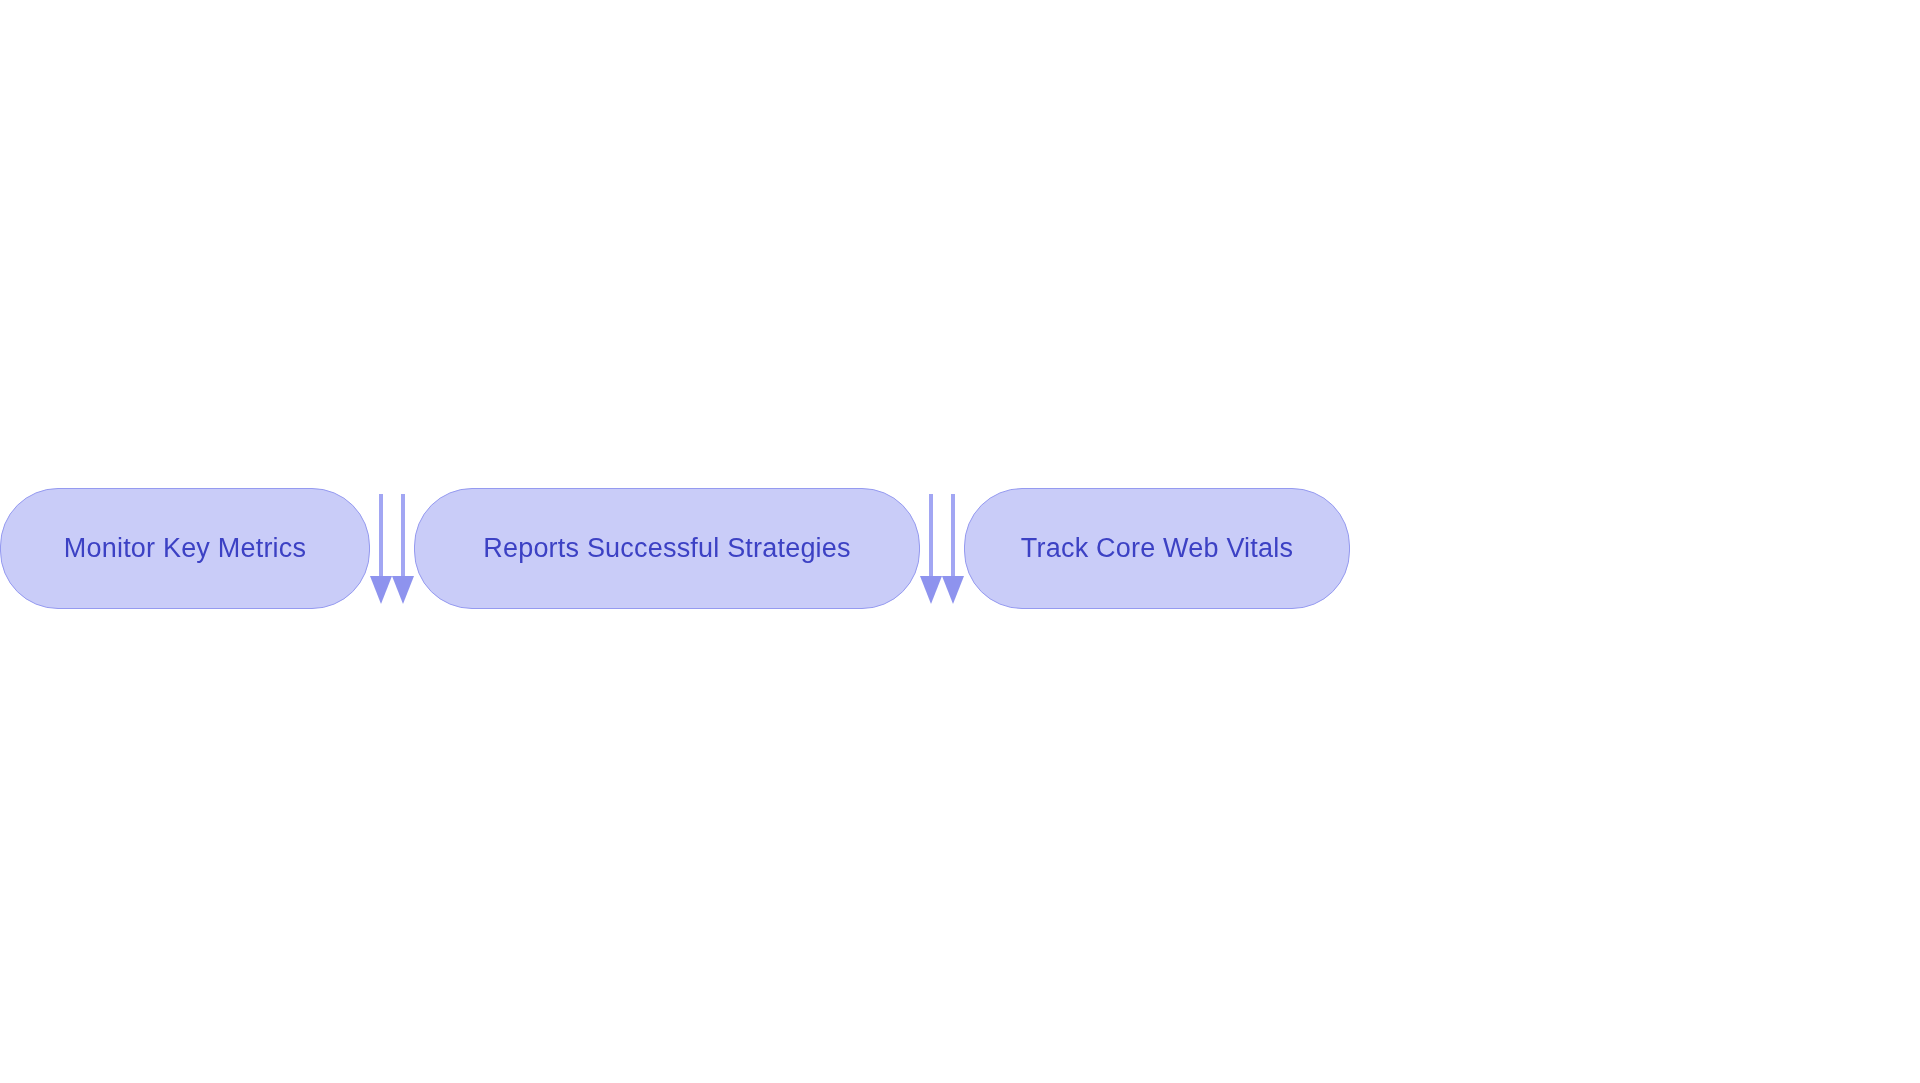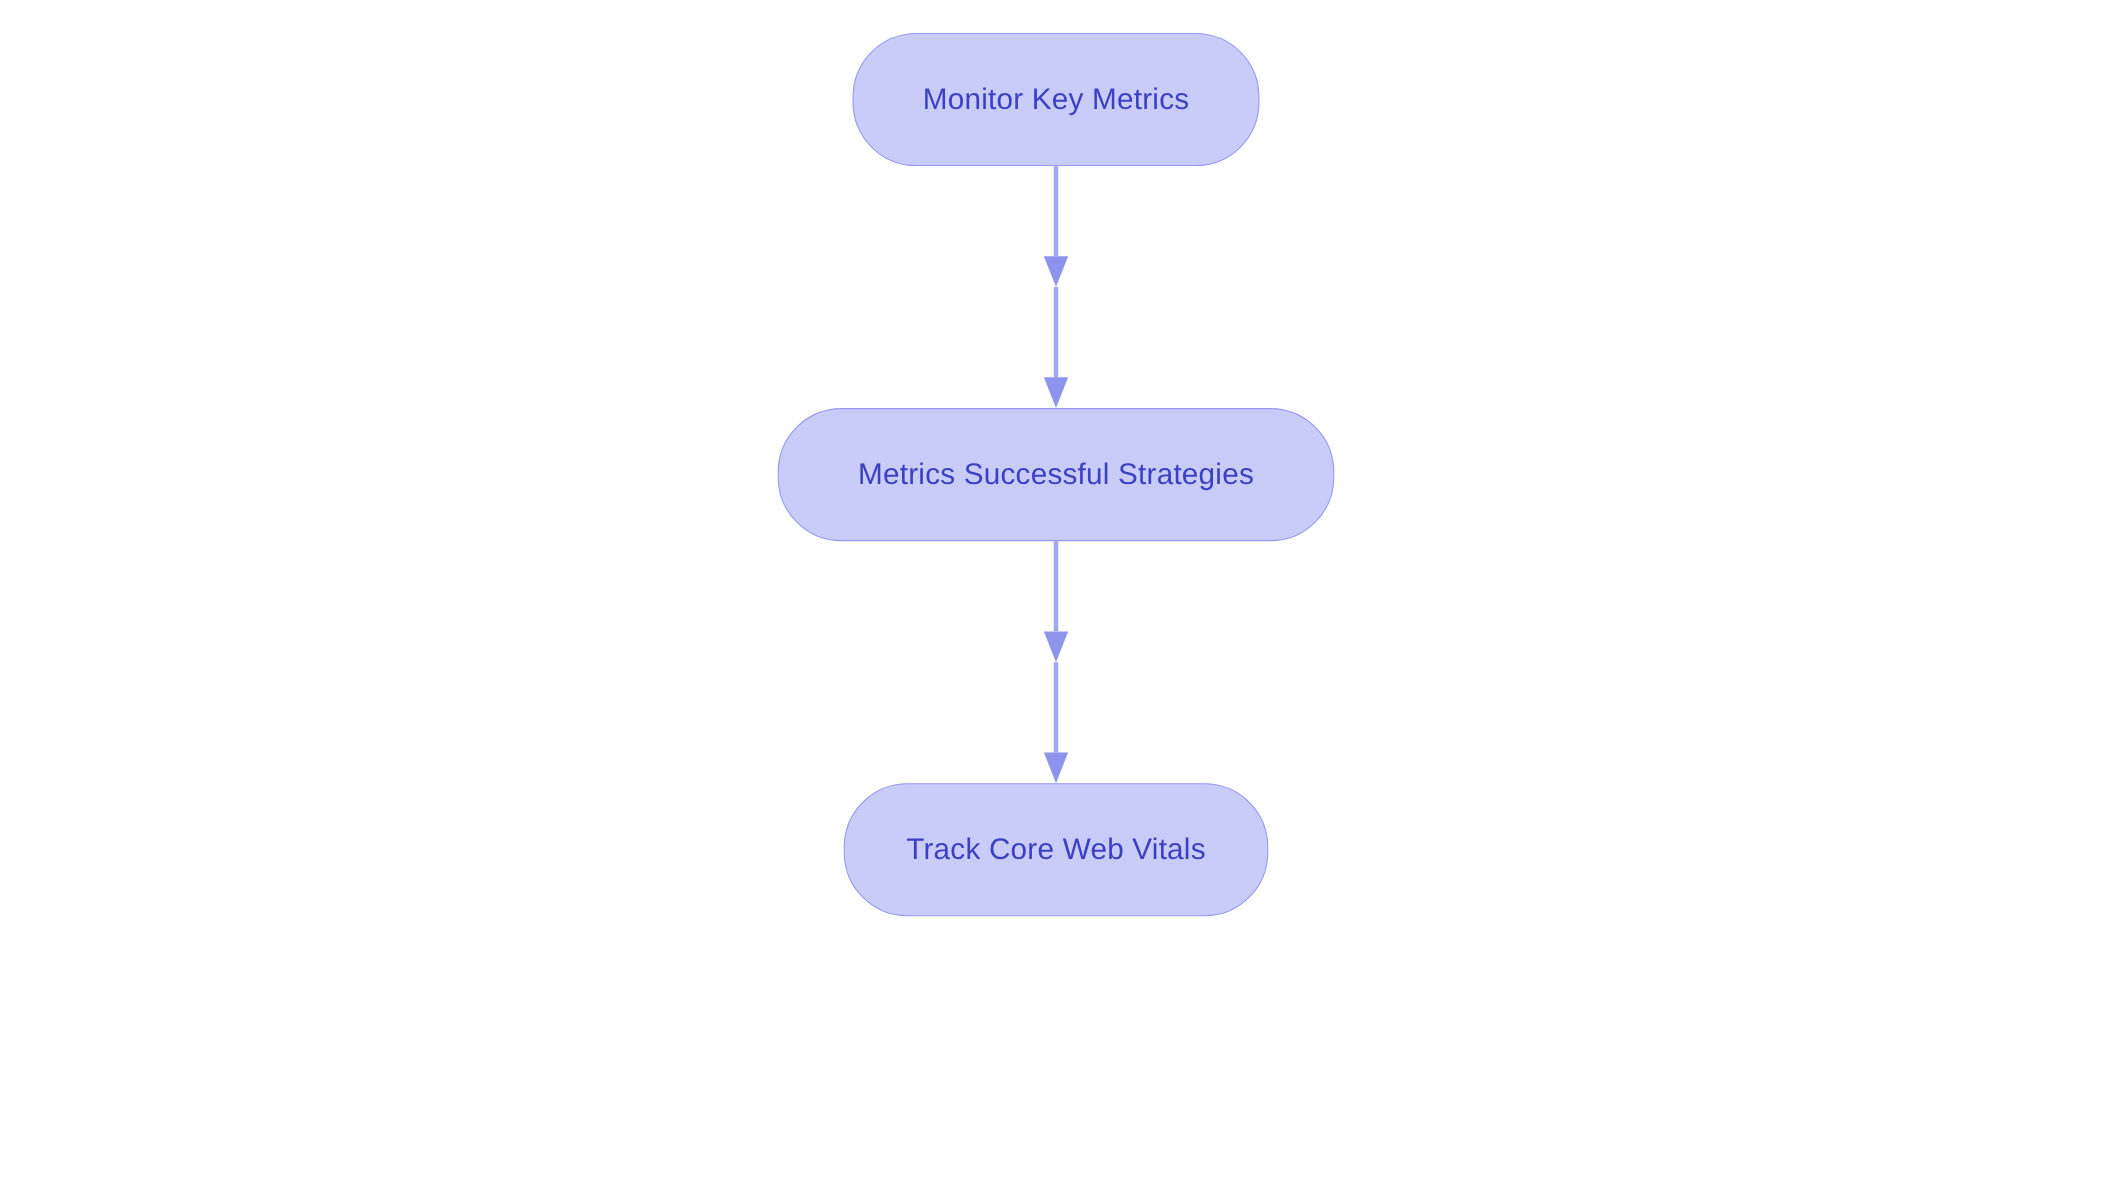--- a/index.html
+++ b/index.html
@@ -15,23 +15,23 @@
     width: 1920px;
     height: 1083px;
     background: var(--background);
     font-family: "Liberation Sans", "DejaVu Sans", sans-serif;
     overflow: hidden;
   }
   .canvas {
     width: 1920px;
     height: 1083px;
     display: flex;
-    flex-direction: column;
+    flex-direction: row;
     align-items: center;
-    padding-top: 30px;
+    padding-top: 14px;
   }
   .node {
     height: 121px;
     border-radius: 58px;
     background: var(--node-fill);
     border: 1.5px solid var(--node-border);
     color: var(--node-text);
     font-size: 27px;
     letter-spacing: 0.2px;
     display: flex;
@@ -78,21 +78,21 @@
     <div class="head"></div>
   </div>
 
 
   <div class="arrow">
     <div class="line"></div>
     <div class="head"></div>
   </div>
 
   <div class="node node-2">
-    <span>Metrics Successful Strategies</span>
+    <span>Reports Successful Strategies</span>
   </div>
 
   <div class="arrow">
     <div class="line"></div>
     <div class="head"></div>
   </div>
 
 
   <div class="arrow">
     <div class="line"></div>

